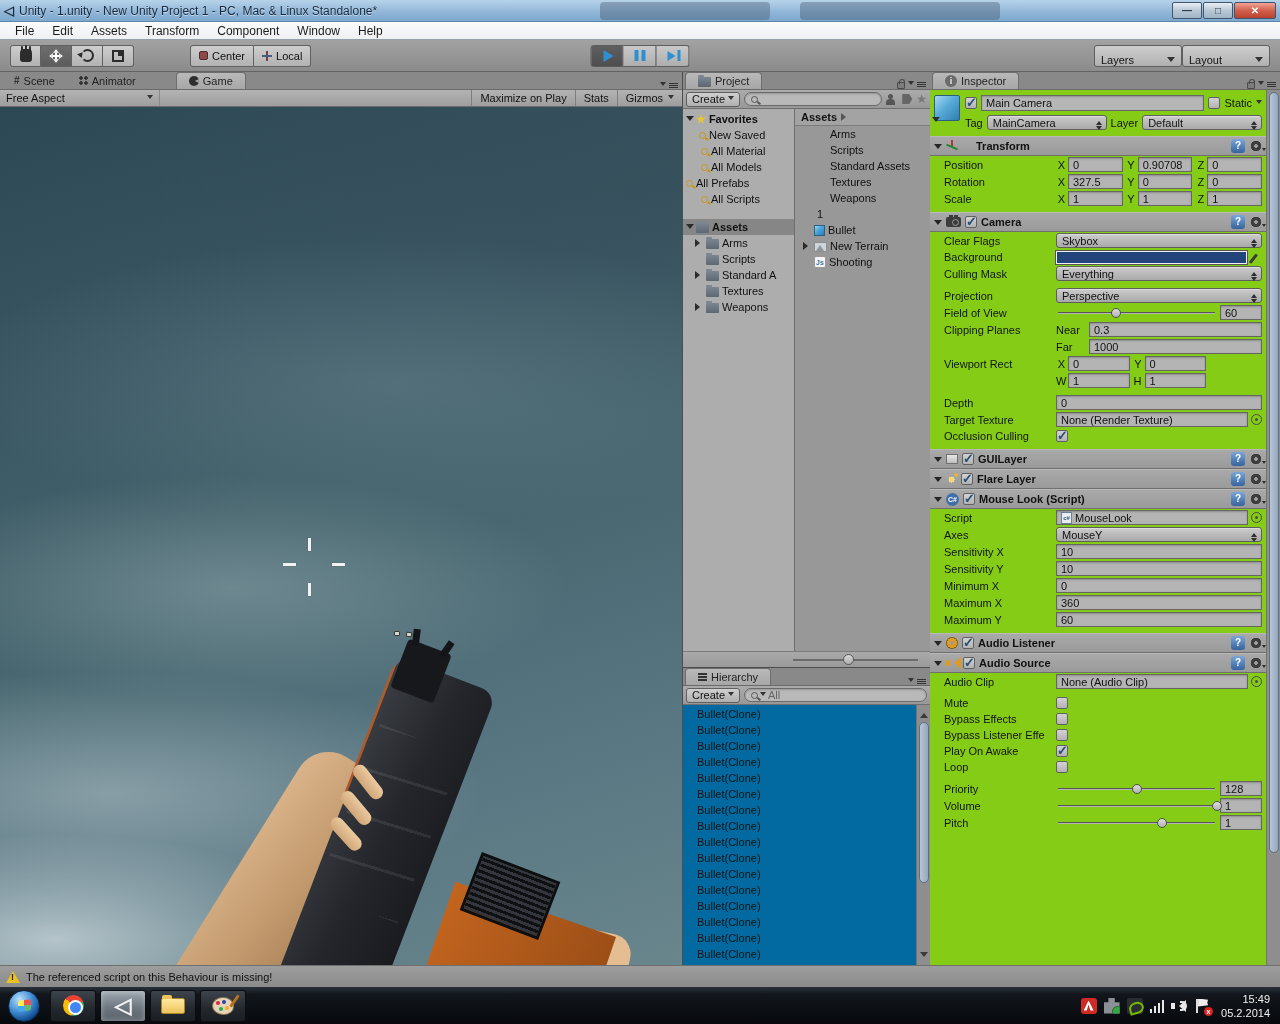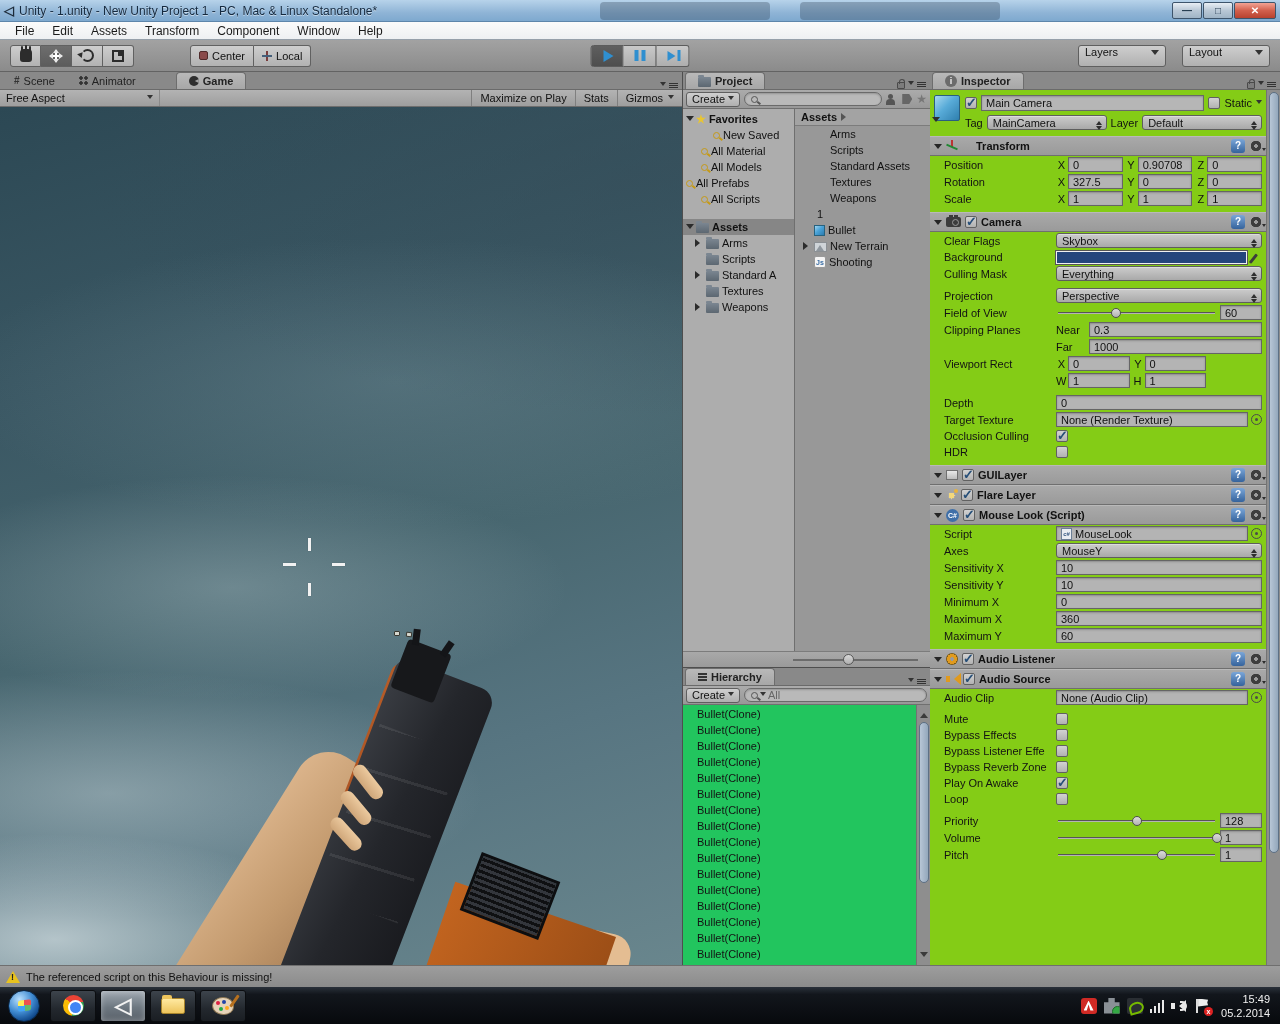--- a/index.html
+++ b/index.html
@@ -32,21 +32,21 @@
   .txtbtn{height:22px;background:linear-gradient(#cecece,#b2b2b2);border:1px solid #616161;border-left-width:0;display:flex;align-items:center;padding:0 8px;gap:4px}
   .playgrp{position:absolute;left:50%;transform:translateX(-50%);display:flex}
   .pbtn{width:33px;height:22px;background:linear-gradient(#c9c9c9,#aeaeae);border:1px solid #5c5c5c;border-left-width:0;display:flex;align-items:center;justify-content:center}
   .pbtn:first-child{border-left-width:1px;border-radius:3px 0 0 3px}
   .pbtn:last-child{border-radius:0 3px 3px 0}
   .pbtn.on{background:linear-gradient(#5f5f5f,#4e4e4e)}
   .tri{width:0;height:0;border:6px solid transparent;border-left:10px solid #2f8fd0;border-right:none;margin-left:3px}
   .pausebars{display:flex;gap:3px}
   .pausebars i{width:4px;height:11px;background:#2f8fd0}
   .stepbar{width:3px;height:11px;background:#2f8fd0;margin-left:2px}
-  .ddbtn{height:22px;min-width:88px;background:linear-gradient(#cecece,#b0b0b0);border:1px solid #5f5f5f;border-radius:3px;display:flex;align-items:flex-start;padding:0 6px;margin-left:16px}
+  .ddbtn{height:22px;min-width:88px;background:linear-gradient(#cecece,#b0b0b0);border:1px solid #5f5f5f;border-radius:3px;display:flex;align-items:flex-end;padding:0 6px;margin-left:0}
   .caret{width:0;height:0;border:4px solid transparent;border-top:5px solid #333;margin-left:auto;margin-top:4px}
   
   .g-hand{width:12px;height:13px;background:#2c2c2c;border-radius:4px 4px 3px 3px;position:relative}
   .g-hand::before{content:"";position:absolute;top:-3px;left:1px;width:2px;height:5px;background:#2c2c2c;box-shadow:4px -1px 0 #2c2c2c,8px 0 0 #2c2c2c;border-radius:1px}
   .sel .g-move-c, .sel .g-rot, .sel .g-scale{filter:brightness(3)}
   .g-move{position:relative;width:16px;height:16px}
   .g-move .g-move-c{position:absolute;left:7px;top:2px;width:2px;height:12px;background:#e8e8e8}
   .g-move .g-move-c::after{content:"";position:absolute;left:-5px;top:5px;width:12px;height:2px;background:#e8e8e8}
   .g-move i{position:absolute;width:0;height:0;border:3px solid transparent}
   .g-move .up{left:5px;top:-2px;border-bottom:4px solid #e8e8e8}
@@ -60,21 +60,21 @@
   .g-pivot{width:9px;height:9px;background:#8a4a4a;border:1px solid #4f2a2a;border-radius:2px}
   .g-axis{width:10px;height:10px;position:relative}
   .g-axis::before{content:"";position:absolute;left:4px;top:0;width:2px;height:10px;background:#7a3d3d}
   .g-axis::after{content:"";position:absolute;left:0;top:4px;width:10px;height:2px;background:#445f7a}
 
   
   .main{display:flex;height:893px}
   .leftcol{width:683px;display:flex;flex-direction:column;border-right:1px solid #4e4e4e}
   .tabstrip{height:18px;background:#898989;border-bottom:1px solid #6a6a6a;display:flex;align-items:flex-end;padding-left:2px;position:relative}
   .vtab{height:17px;display:flex;align-items:center;gap:4px;padding:0 12px;color:#222}
-  .vtab.active{background:linear-gradient(#b9b9b9,#a7a7a7);border:1px solid #6d6d6d;border-bottom:none;border-radius:4px 4px 0 0;font-weight:bold}
+  .vtab.active{background:linear-gradient(#b9b9b9,#a7a7a7);border:1px solid #6d6d6d;border-bottom:none;border-radius:4px 4px 0 0;font-weight:normal}
   .panelmenu{margin-left:auto;display:flex;align-items:center;gap:3px;padding-right:4px}
   .hamb{display:flex;flex-direction:column;gap:1px}
   .hamb i{width:9px;height:1px;background:#333}
   .tinycaret{width:0;height:0;border:3px solid transparent;border-top:4px solid #333}
   .lock{width:8px;height:7px;border:1px solid #4a4a4a;background:#7c7c7c;border-radius:1px;position:relative;margin-top:2px}
   .lock::before{content:"";position:absolute;left:1px;top:-4px;width:4px;height:4px;border:1px solid #4a4a4a;border-bottom:none;border-radius:3px 3px 0 0}
   .ic-grid{font-size:10px;color:#333;font-weight:bold}
   .dotgrid{width:9px;height:9px;background:radial-gradient(circle 1.5px at 2px 2px,#333 1.5px,transparent 2px),radial-gradient(circle 1.5px at 7px 2px,#333 1.5px,transparent 2px),radial-gradient(circle 1.5px at 2px 7px,#333 1.5px,transparent 2px),radial-gradient(circle 1.5px at 7px 7px,#333 1.5px,transparent 2px)}
   .ic-gamepac{width:10px;height:10px;border-radius:50%;background:#2e2e2e;position:relative}
   .ic-gamepac::after{content:"";position:absolute;right:0;top:3px;width:4px;height:4px;background:#a7a7a7;clip-path:polygon(100% 0,0 50%,100% 100%)}
@@ -145,21 +145,21 @@
   .ic-terrain{width:13px;height:10px;background:#cfd4d8;border:1px solid #8b9094;margin-top:1px}
   .ic-terrain::after{content:"";position:absolute;left:1px;bottom:0;border:4px solid transparent;border-bottom:6px solid #8f979e}
   .ic-js{width:12px;height:12px;background:#f4f4f4;border:1px solid #9a9a9a;border-radius:2px;font-size:7px;font-weight:bold;color:#3a6ea5;text-align:center;line-height:11px}
   .ic-js::after{content:"Js"}
   .pslider{height:16px;border-top:1px solid #7c7c7c;background:linear-gradient(#a9a9a9,#9a9a9a);position:relative}
   .pslider .track{position:absolute;left:110px;right:12px;top:7px;height:2px;background:#6b6b6b}
   .pslider .knob{position:absolute;top:2px;left:calc(110px + (100% - 122px)*.4);width:11px;height:11px;border-radius:50%;background:linear-gradient(#d9d9d9,#aeaeae);border:1px solid #585858}
 
   
   .hierarchy{height:297px}
-  .hlist{flex:1;position:relative;overflow:hidden;background:#22c55e;padding-top:1px}
+  .hlist{flex:1;position:relative;overflow:hidden;background:#0369a1;padding-top:1px}
   .hrow{height:16px;line-height:16px;padding-left:14px;color:#141414}
   .vscroll{position:absolute;right:0;top:0;bottom:0;width:14px;background:#8e8e8e;border-left:1px solid #737373;display:flex;flex-direction:column;align-items:center}
   .sarrow{width:0;height:0;border:4px solid transparent;margin:4px 0}
   .sarrow.up{border-bottom:5px solid #3a3a3a}
   .sarrow.dn{border-top:5px solid #3a3a3a;margin-top:auto}
   .sthumb{width:10px;border-radius:5px;background:linear-gradient(90deg,#b7c6d6,#93a7bb);border:1px solid #5d7186}
   .h-thumb{height:62%}
 
   
   .inspector{width:350px}
@@ -449,21 +449,21 @@
         <span class="staric">★</span>
       </div>
       <div class="pbody">
         <div class="ptree">
           <div class="trow bold">
             <span class="arrow down vis"></span>
             <span class="star">★</span>
             <span>Favorites</span>
           </div>
 
-            <div class="trow" style="padding-left:30px">
+            <div class="trow" style="padding-left:16px">
               <span class="mag gold"></span>
               <span>New Saved</span>
             </div>
 
             <div class="trow" style="padding-left:18px">
               <span class="mag gold"></span>
               <span>All Material</span>
             </div>
 
             <div class="trow" style="padding-left:18px">
@@ -851,26 +851,20 @@
             <div class="fld grow1">None (Render Texture)</div>
             <span class="picker"></span>
           </div>
         </div>
       <div class="irow">
           <span class="ilab">Occlusion Culling</span>
           <div class="ival">
             <span class="cb on"></span>
           </div>
         </div>
-      <div class="irow">
-          <span class="ilab">HDR</span>
-          <div class="ival">
-            <span class="cb"></span>
-          </div>
-        </div>
       <div class="cgap"></div>
 
       <div class="chead">
         <span class="fold"></span>
           <span class="ic-guilayer"></span>
           <span class="cb on"></span>
         <span>GUILayer</span>
         <span class="hr-icons">
             <span class="help"></span>
             <span class="gear"></span>
@@ -1000,26 +994,20 @@
           </div>
         </div>
 
         <div class="irow">
           <span class="ilab">Bypass Listener Effe</span>
           <div class="ival">
             <span class="cb"></span>
           </div>
         </div>
 
-        <div class="irow">
-          <span class="ilab">Bypass Reverb Zone</span>
-          <div class="ival">
-            <span class="cb"></span>
-          </div>
-        </div>
 
         <div class="irow">
           <span class="ilab">Play On Awake</span>
           <div class="ival">
             <span class="cb on"></span>
           </div>
         </div>
 
         <div class="irow">
           <span class="ilab">Loop</span>

